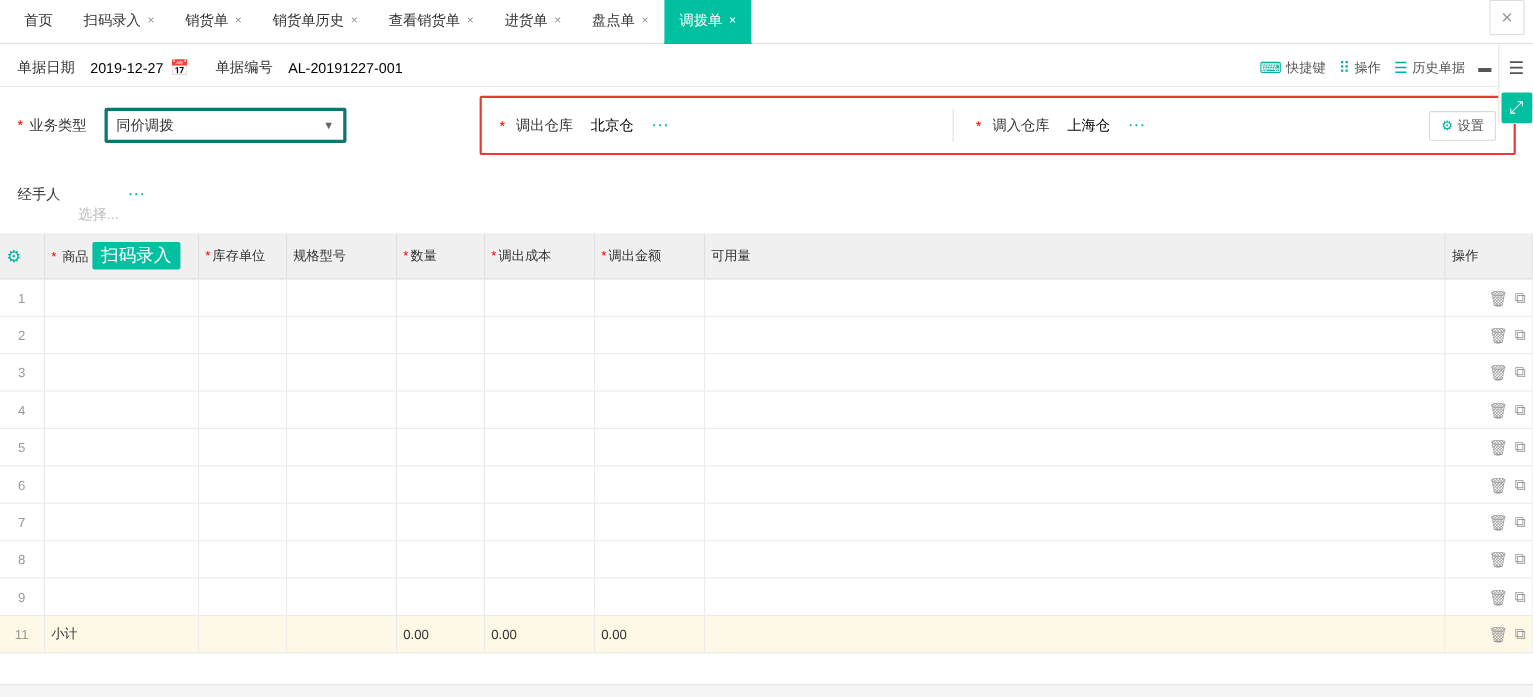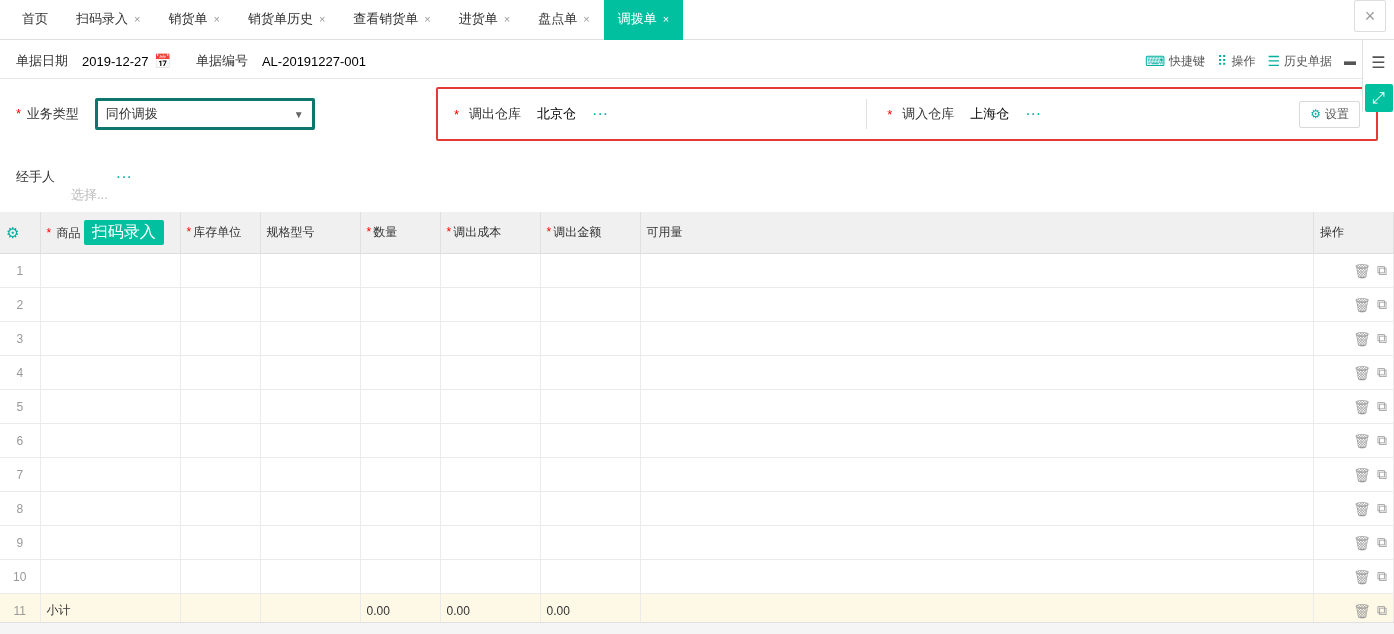--- a/index.html
+++ b/index.html
@@ -601,36 +601,20 @@
       <td></td>
       <td></td>
       <td></td>
       <td>
         <div class="op-cell">
           <span class="op-icon">🗑</span>
           <span class="op-icon">⧉</span>
         </div>
       </td>
     </tr>
-          <tr>
-      <td class="row-num">10</td>
-      <td></td>
-      <td></td>
-      <td></td>
-      <td></td>
-      <td></td>
-      <td></td>
-      <td></td>
-      <td>
-        <div class="op-cell">
-          <span class="op-icon">🗑</span>
-          <span class="op-icon">⧉</span>
-        </div>
-      </td>
-    </tr>
           <tr class="subtotal-row">
       <td class="row-num">11</td>
       <td>小计</td>
       <td></td>
       <td></td>
       <td>0.00</td>
       <td>0.00</td>
       <td>0.00</td>
       <td></td>
       <td>

